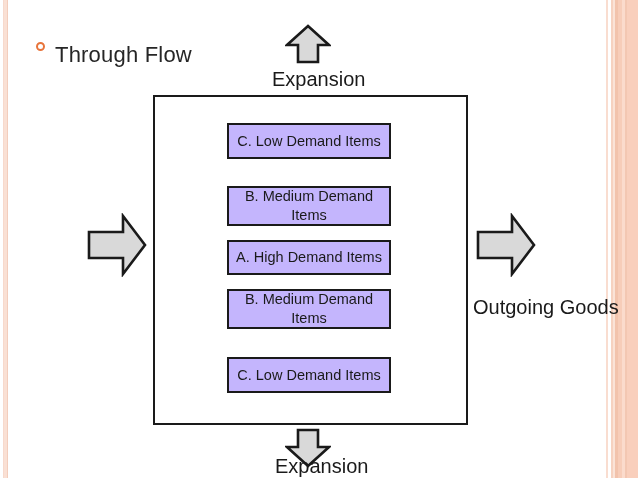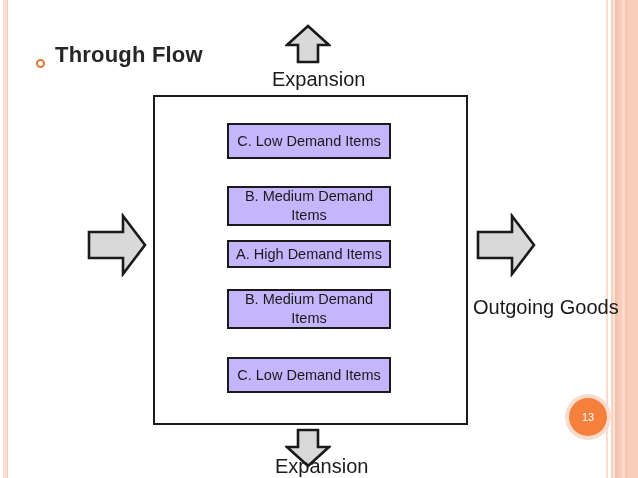--- a/index.html
+++ b/index.html
@@ -45,22 +45,21 @@
     bottom: 0;
     display: block;
   }
 
   
   .title-row {
     position: absolute;
     left: 36px;
     top: 42px;
     display: flex;
-    align-items: flex-end;
-    font-weight: bold;
+    align-items: flex-start;
   }
   .title-bullet {
     width: 9px;
     height: 9px;
     border: 2px solid #e8743b;
     border-radius: 50%;
     box-sizing: border-box;
     margin-right: 10px;
     flex: none;
   }
@@ -95,21 +94,21 @@
     align-items: center;
     justify-content: center;
     text-align: center;
     font-size: 14.5px;
     color: #1a1a1a;
     line-height: 1.28;
     padding: 2px 4px;
   }
   .item-box.b0 { top: 123px; height: 36px; }
   .item-box.b1 { top: 186px; height: 40px; }
-  .item-box.b2 { top: 240px; height: 28px; }
+  .item-box.b2 { top: 240px; height: 35px; }
   .item-box.b3 { top: 289px; height: 40px; }
   .item-box.b4 { top: 357px; height: 36px; }
 
   
   .arrow { position: absolute; }
   .arrow svg { display: block; }
 
   .arrow-up    { left: 285px; top: 24px;  }
   .arrow-down  { left: 285px; top: 428px; }
   .arrow-in    { left: 87px;  top: 213px; }
@@ -214,18 +213,14 @@
   <div class="arrow arrow-out">
     <svg width="60" height="64" viewBox="0 0 60 64">
       <polygon points="2,19 36,19 36,3 58,32 36,61 36,45 2,45" fill="#d9d9d9" stroke="#1a1a1a" stroke-width="2.6" stroke-linejoin="miter"></polygon>
     </svg>
   </div>
 
   <div class="flow-label label-expansion-top">Expansion</div>
   <div class="flow-label label-expansion-bottom">Expansion</div>
   <div class="flow-label label-outgoing">Outgoing Goods</div>
 
-  <div class="page-badge-wrap">
-    <div class="page-badge-halo"></div>
-    <div class="page-badge">13</div>
-  </div>
 
 </div>
 
 </body></html>

